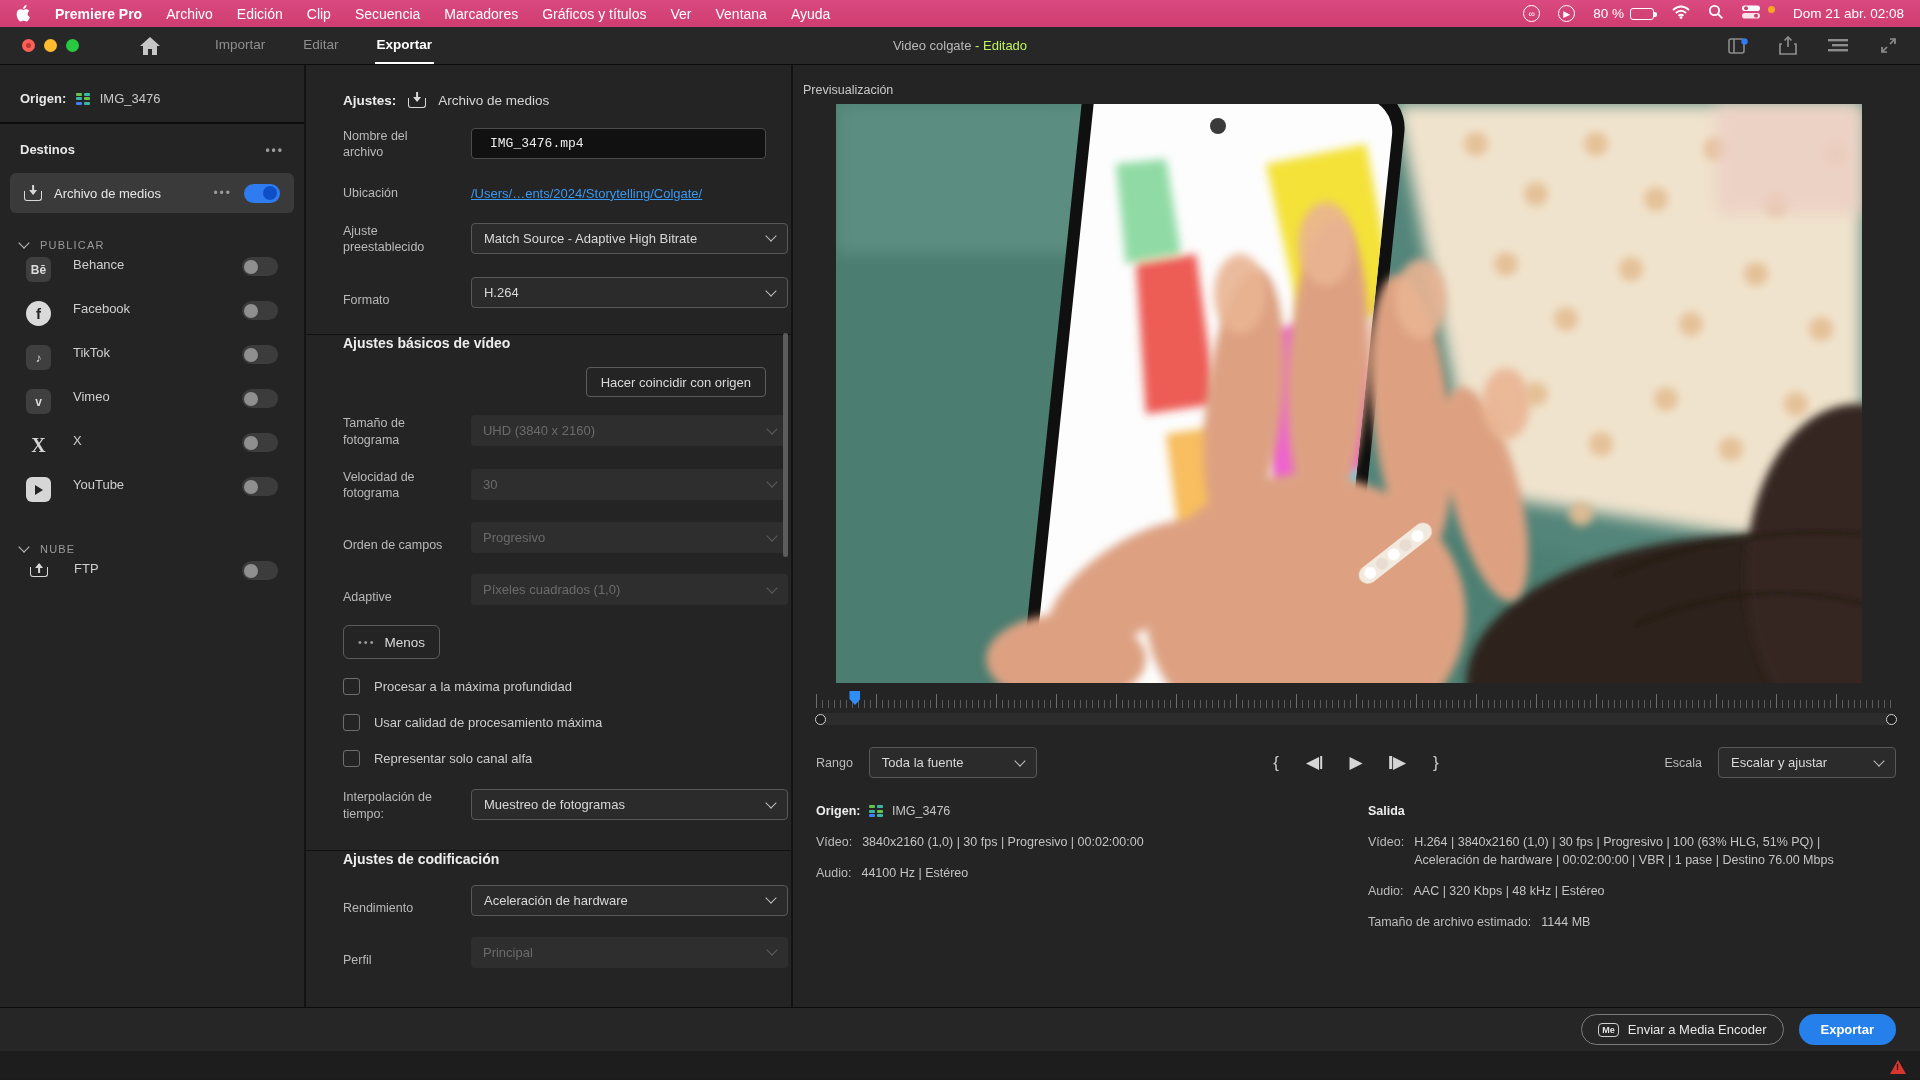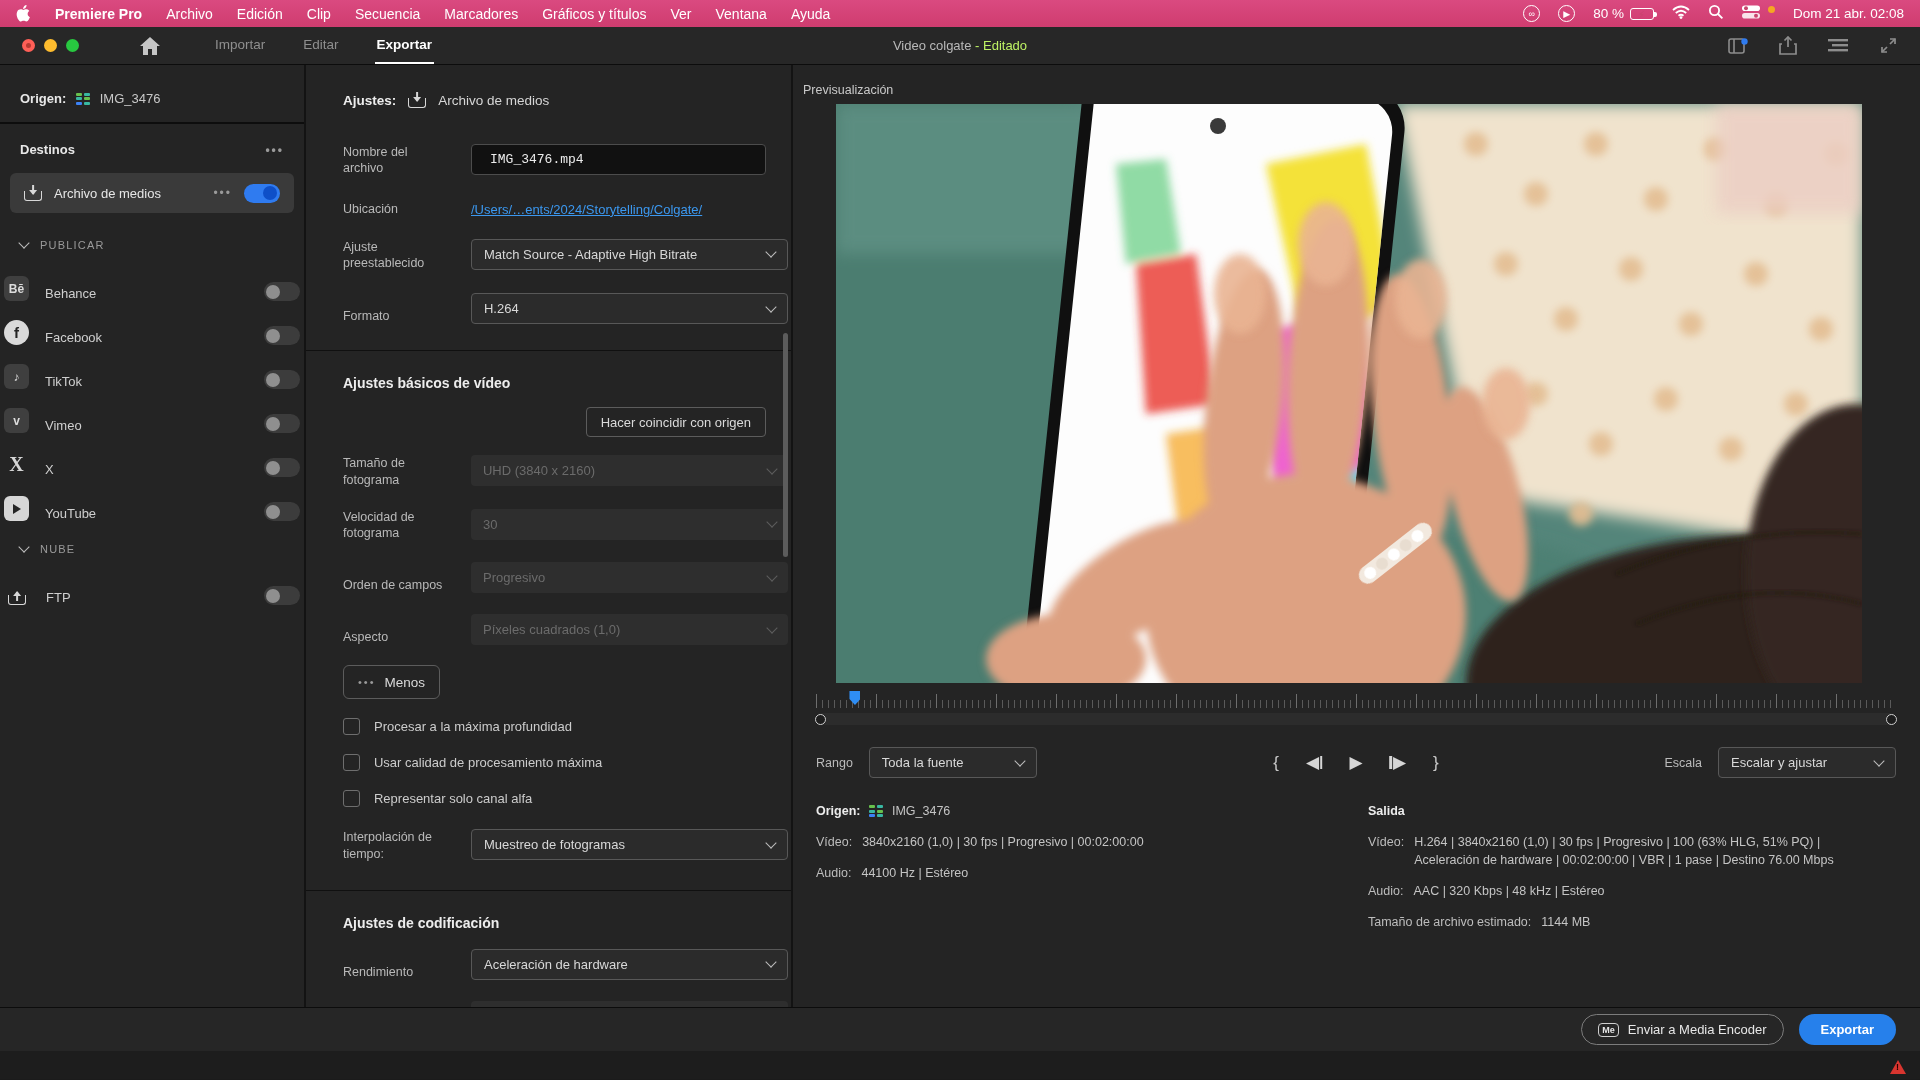--- a/index.html
+++ b/index.html
@@ -52,21 +52,21 @@
   .dest-header{display:flex;align-items:center;padding:18px 20px 8px;font-size:13px;font-weight:bold;color:#e8e8e8}
   .dots{margin-left:auto;color:#9a9a9a;letter-spacing:2px;font-size:12px}
   .dest-selected{margin:8px 10px 4px;background:#3a3a3a;border-radius:6px;height:40px;display:flex;align-items:center;gap:12px;padding:0 14px;font-size:13px;color:#e6e6e6}
   .toggle{width:36px;height:19px;border-radius:10px;position:relative;flex:none}
   .toggle.on{background:#2f7bf0}
   .toggle.on::after{content:"";position:absolute;right:2.5px;top:2.5px;width:14px;height:14px;border-radius:50%;background:#0e4fc8}
   .toggle.off{background:#3c3c3c}
   .toggle.off::after{content:"";position:absolute;left:2.5px;top:2.5px;width:14px;height:14px;border-radius:50%;background:#8f8f8f}
   .side-section{display:flex;align-items:center;gap:12px;padding:22px 20px 6px;font-size:11px;letter-spacing:1.2px;color:#9a9a9a}
   .chev{width:8px;height:8px;border-right:1.6px solid #bdbdbd;border-bottom:1.6px solid #bdbdbd;transform:rotate(45deg);margin-top:-4px;flex:none}
-  .pub-item{display:flex;align-items:flex-end;gap:16px;padding:0 4px;height:44px;font-size:13px;color:#cfcfcf}
+  .pub-item{display:flex;align-items:flex-start;gap:22px;padding:0 26px;height:44px;font-size:13px;color:#cfcfcf}
   .pub-item .toggle{margin-left:auto}
   .sq-icon{width:25px;height:25px;border-radius:6px;background:#3f3f3f;color:#dcdcdc;display:flex;align-items:center;justify-content:center;font-size:12px;font-weight:bold;flex:none}
   .round-icon{width:25px;height:25px;border-radius:50%;background:#dadada;color:#242424;display:flex;align-items:center;justify-content:center;font-size:15px;font-weight:bold;flex:none}
   .x-icon{background:none;color:#d5d5d5;font-size:20px;font-weight:bold;font-family:"Liberation Serif",serif}
   .yt-icon{background:#d6d6d6}
   .yt-icon .tri{width:0;height:0;border-left:8px solid #242424;border-top:5px solid transparent;border-bottom:5px solid transparent}
   
   .tray{width:18px;height:16px;position:relative;flex:none}
   .tray::after{content:"";position:absolute;left:0;right:0;bottom:0;height:9px;border:1.8px solid #d8d8d8;border-top:none;border-radius:0 0 3px 3px}
   .tray .arr{position:absolute;left:50%;transform:translateX(-50%);top:0;width:1.8px;height:9px;background:#d8d8d8}
@@ -81,21 +81,21 @@
   .rlabel{width:100px;margin-right:28px;font-size:12.5px;color:#b9b9b9;line-height:1.3;flex:none}
   .field{width:317px;height:31px;border-radius:4px;display:flex;align-items:center;flex:none}
   .name-input{background:#111;border:1.5px solid #4c4c4c;color:#ececec;font-size:13px;padding:0 0 0 18px;width:295px;height:31px;border-radius:4px;font-family:Liberation Mono, monospace}
   .select{background:#2b2b2b;border:1px solid #585858;color:#d8d8d8;font-size:13px;padding:0 12px;justify-content:flex-start;position:relative}
   .select .chev{position:absolute;right:12px;border-color:#bdbdbd}
   .select.disabled{background:#2e2e2e;border:none;color:#6b6b6b}
   .select.disabled .chev{border-color:#5d5d5d}
   .link{color:#3b98f0;font-size:13px;text-decoration:underline;cursor:pointer}
   .more-dots{margin-left:14px;color:#b5b5b5;letter-spacing:2px;font-size:13px}
   .sec-divider{border-top:1px solid #101010;margin:26px 0 0 -37px}
-  .sec-title{font-size:14px;font-weight:bold;color:#ededed;margin-top:24px}
+  .sec-title{font-size:14px;font-weight:bold;color:#ededed;}
   .match-row{display:flex;margin-top:16px;width:423px}
   .match-btn{margin-left:auto;height:30px;padding:0 14px;border:1px solid #5c5c5c;border-radius:4px;background:none;color:#dadada;font-size:13px;display:flex;align-items:center}
   .checkbox{width:17px;height:17px;border:1.5px solid #6e6e6e;border-radius:3px;background:#2c2c2c;display:flex;align-items:center;justify-content:center;color:#e0e0e0;font-size:12px;flex:none;margin-left:16px}
   .checkbox.empty{background:none;color:transparent}
   .menos-btn{margin-top:20px;height:34px;width:fit-content;padding:0 14px;border:1px solid #5c5c5c;border-radius:6px;display:flex;align-items:center;gap:9px;color:#dadada;font-size:13.5px;background:none}
   .menos-btn .d{color:#999;letter-spacing:2px;font-size:11px}
   .cb-row{display:flex;align-items:center;gap:14px;margin-top:19px;font-size:13px;color:#cccccc}
   .cb-row .checkbox{margin-left:0}
   .scrollbar{position:absolute;right:3px;top:268px;width:5px;height:224px;border-radius:3px;background:#5c5c5c}
   
@@ -325,21 +325,21 @@
 
   <div class="settings">
     <div class="aj-header">
       <b>Ajustes:</b>
       <span class="tray">
           <span class="arr"></span>
         </span>
       <span>Archivo de medios</span>
     </div>
 
-    <div class="row top" style="margin-top:32px">
+    <div class="row top" style="margin-top:16px">
       <span class="rlabel">Nombre del archivo</span>
       <input class="name-input" readonly="" value="IMG_3476.mp4" style="">
     </div>
     <div class="row" style="margin-top:24px">
       <span class="rlabel">Ubicación</span>
       <span class="link">/Users/…ents/2024/Storytelling/Colgate/</span>
     </div>
     <div class="row top" style="margin-top:22px">
       <span class="rlabel">Ajuste preestablecido</span>
       <span class="field select">
@@ -380,21 +380,21 @@
     </div>
     <div class="row">
       <span class="rlabel">Orden de campos</span>
       <span class="field select disabled">
           <span>Progresivo</span>
           <span class="chev"></span>
         </span>
       <span class="checkbox">✓</span>
     </div>
     <div class="row">
-      <span class="rlabel">Aspecto</span>
+      <span class="rlabel">Adaptive</span>
       <span class="field select disabled">
           <span>Píxeles cuadrados (1,0)</span>
           <span class="chev"></span>
         </span>
       <span class="checkbox">✓</span>
     </div>
 
     <button class="menos-btn">
       <span class="d">•••</span>
       <span>Menos</span>

